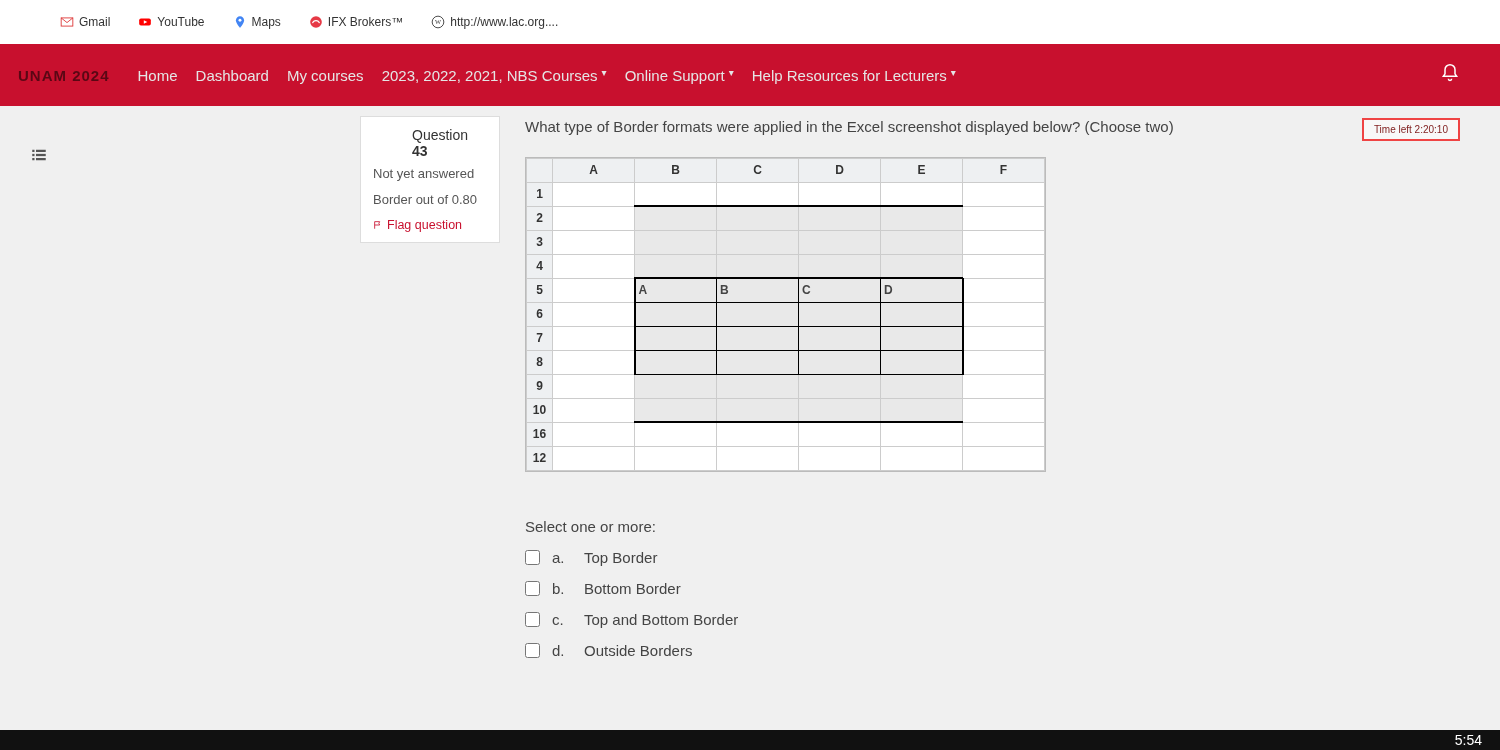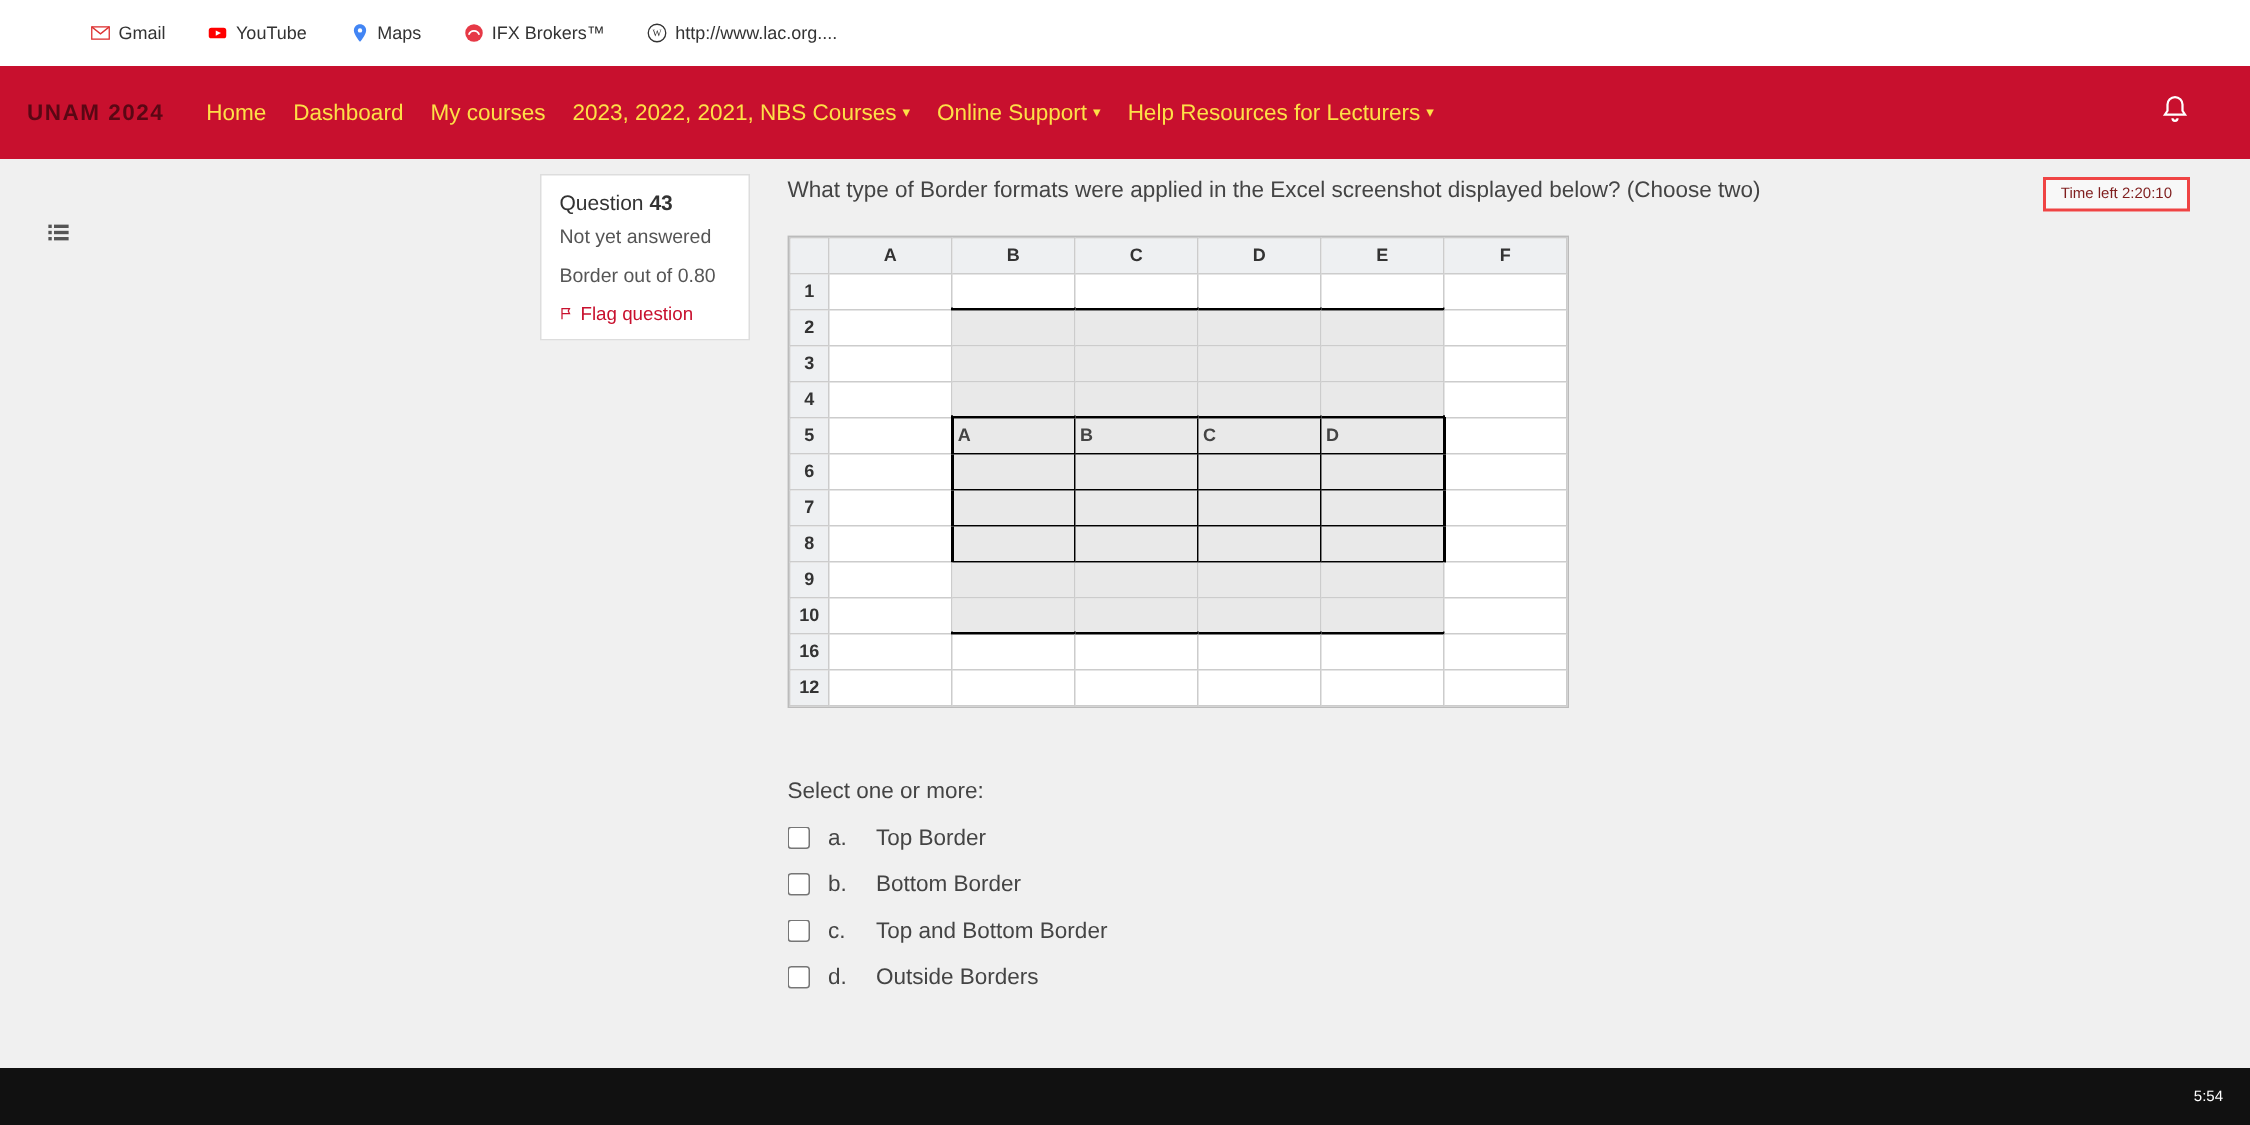--- a/index.html
+++ b/index.html
@@ -4,32 +4,32 @@
 <style>
 * { box-sizing: border-box; margin: 0; padding: 0; }
 body { font-family: "Segoe UI", Arial, sans-serif; background: #f0f0f0; width: 1500px; height: 750px; overflow: hidden; position: relative; }
 
 .bookmarks { background: #fff; height: 44px; display: flex; align-items: center; padding: 0 60px; gap: 28px; font-size: 12px; color: #333; }
 .bookmarks .bm { display: flex; align-items: center; gap: 5px; cursor: pointer; }
 .bm-icon { width: 14px; height: 14px; display: inline-flex; align-items: center; justify-content: center; }
 
 .navbar { background: #c8102e; height: 62px; display: flex; align-items: center; padding: 0 18px; color: #fff; gap: 18px; position: relative; }
 .brand { color: rgba(0,0,0,.55); font-weight: 700; letter-spacing: 1px; font-size: 15px; margin-right: 10px; }
-.navbar a { color: #fde047; text-decoration: none; font-size: 15px; display: flex; align-items: center; gap: 4px; }
+.navbar a { color: #e5e5e5; text-decoration: none; font-size: 15px; display: flex; gap: 4px; }
 .chev { font-size: 10px; }
 .bell { position: absolute; right: 40px; color: #fff; font-size: 18px; }
 
 .page { display: flex; padding: 0; }
 .leftcol { width: 60px; padding: 40px 0 0 30px; }
 .list-icon { color: #555; font-size: 16px; }
 
 .content { display: flex; padding: 10px 20px 0 300px; gap: 25px; flex: 1; position: relative; }
 
 .qinfo { width: 140px; background: #fff; border: 1px solid #ddd; padding: 10px 12px; font-size: 13px; color: #555; height: fit-content; }
-.qinfo .qnum { font-size: 14px; color: #333; margin-bottom: 6px; }
+.qinfo .qnum { font-size: 14px; color: #333; margin-bottom: 6px; margin-left: 39px; }
 .qinfo .qnum b { font-weight: 700; }
 .qinfo .status { margin-bottom: 8px; line-height: 1.35; }
 .qinfo .marks { margin-bottom: 10px; line-height: 1.35; }
 .qinfo .flag { color: #c8102e; font-size: 12.5px; display: flex; align-items: center; gap: 4px; cursor: pointer; }
 .flag-icon { width: 10px; height: 10px; }
 
 .qbody { flex: 1; font-size: 15px; color: #444; }
 .qtext { margin-bottom: 18px; line-height: 1.5; max-width: 800px; }
 
 .excel { display: inline-block; border: 1px solid #bbb; background: #fff; margin-bottom: 25px; }
@@ -49,21 +49,21 @@
 .inner-h { border-bottom: 1.5px solid #000 !important; }
 
 .prompt { margin: 18px 0 14px; color: #444; }
 .options { display: flex; flex-direction: column; gap: 14px; }
 .opt { display: flex; align-items: center; gap: 12px; font-size: 15px; }
 .opt input { width: 15px; height: 15px; }
 .opt .letter { width: 20px; }
 
 .timer { position: absolute; right: 40px; top: 12px; border: 2px solid #ef4444; background: #f8f8f8; padding: 4px 10px; font-size: 10px; color: #7f1d1d; }
 
-.taskbar { position: absolute; bottom: 0; left: 0; right: 0; height: 38px; background: #111; color: #fff; display: flex; justify-content: flex-end; align-items: center; padding: 0 18px; font-size: 10px; }
+.taskbar { position: absolute; bottom: 0; left: 0; right: 0; height: 20px; background: #111; color: #fff; display: flex; justify-content: flex-end; align-items: center; padding: 0 18px; font-size: 14px; }
 </style>
 </head>
 <body>
 
 <div class="bookmarks">
   <div class="bm">
     <span class="bm-icon">
         <svg viewBox="0 0 24 24" width="14" height="14">
           <rect x="2" y="5" width="20" height="14" fill="#fff" stroke="#d33" stroke-width="1.5"></rect>
           <path d="M2 5 L12 13 L22 5" fill="none" stroke="#d33" stroke-width="1.5"></path>

